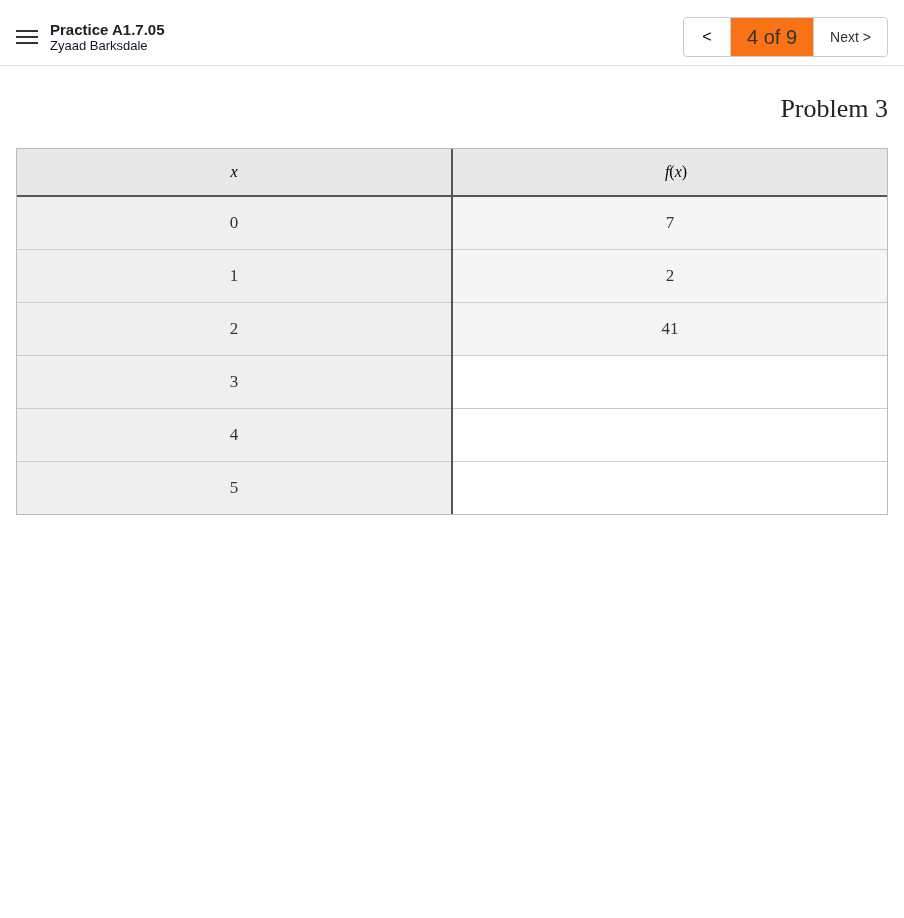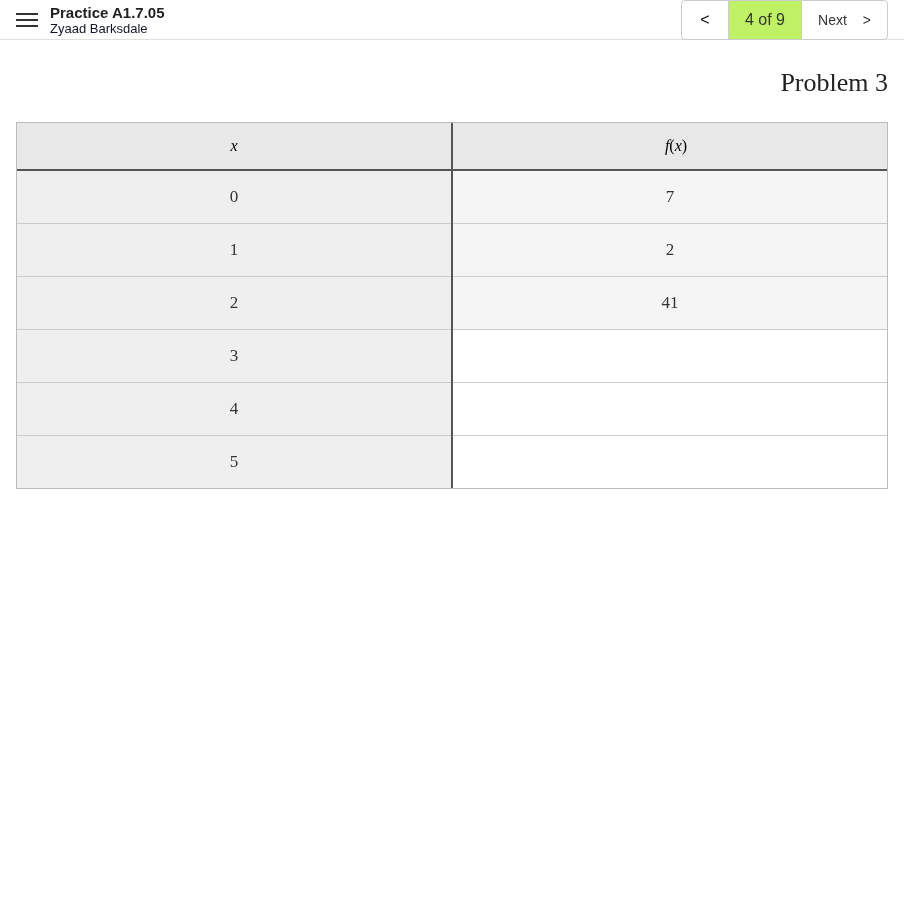--- a/index.html
+++ b/index.html
@@ -15,23 +15,24 @@
       min-height: 918px;
       overflow-x: hidden;
     }
 
     
     .header {
       display: flex;
       align-items: center;
       justify-content: space-between;
       padding: 0 16px;
-      height: 40px;
+      height: 57px;
       border-bottom: 1px solid #e0e0e0;
       background: #ffffff;
+      margin-top: 9px;
     }
 
     .header-left {
       display: flex;
       align-items: center;
       gap: 12px;
     }
 
     .hamburger-icon {
       display: flex;
@@ -82,41 +83,41 @@
       align-items: center;
       justify-content: center;
       border-radius: 4px 0 0 4px;
     }
 
     .nav-counter {
       height: 40px;
       padding: 0 16px;
       border-top: 1px solid #ccc;
       border-bottom: 1px solid #ccc;
-      background: #bef264;
-      display: flex;
-      align-items: center;
-      font-size: 16px;
+      background: #f97316;
+      display: flex;
+      align-items: center;
+      font-size: 20px;
       font-family: Arial, sans-serif;
       color: #333;
       min-width: 70px;
       justify-content: center;
     }
 
     .nav-next-btn {
       height: 40px;
       padding: 0 16px;
       border: 1px solid #ccc;
       background: #fff;
       cursor: pointer;
       font-size: 14px;
       font-family: Arial, sans-serif;
       display: flex;
       align-items: center;
-      gap: 16px;
+      gap: 4px;
       border-radius: 0 4px 4px 0;
       color: #333;
     }
 
     
     .main-content {
       padding: 0 16px 40px 16px;
     }
 
     .problem-title {

